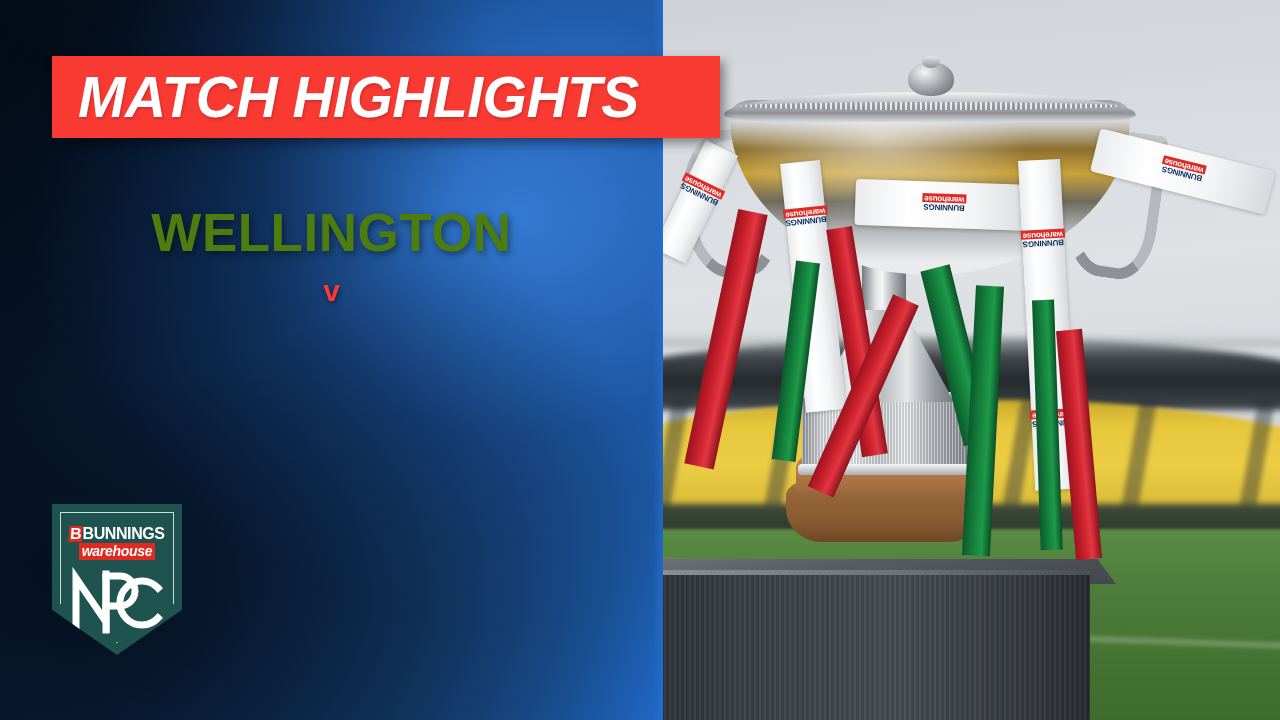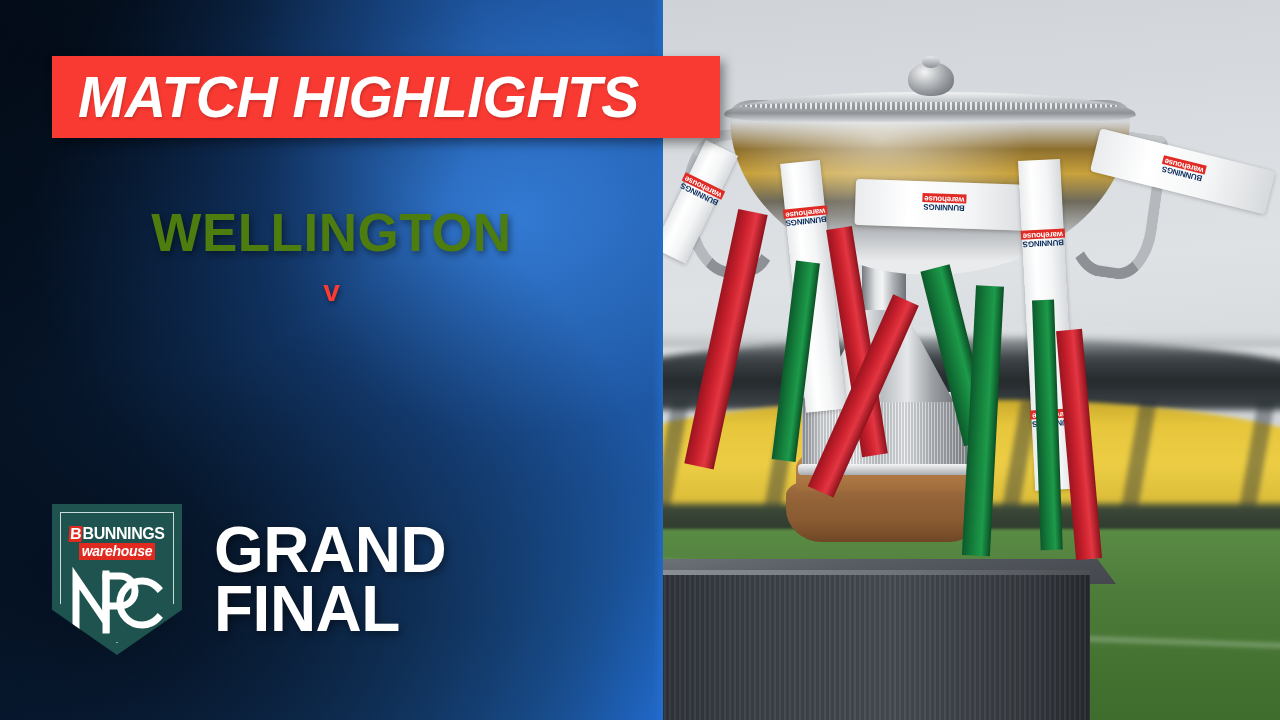--- a/index.html
+++ b/index.html
@@ -412,20 +412,16 @@
 
             <path d="M44 66 L44 10"></path>
             <path d="M44 12 L58 12 A15 15 0 0 1 58 42 L44 42"></path>
 
             <path d="M96 24 A22 22 0 1 0 96 54"></path>
           </g>
         </svg>
       </div>
     </div>
 
-    <div class="gf">
-      <div>GRAND</div>
-      <div>FINAL</div>
-    </div>
 
   </div>
 
 </div>
 
 </body></html>

